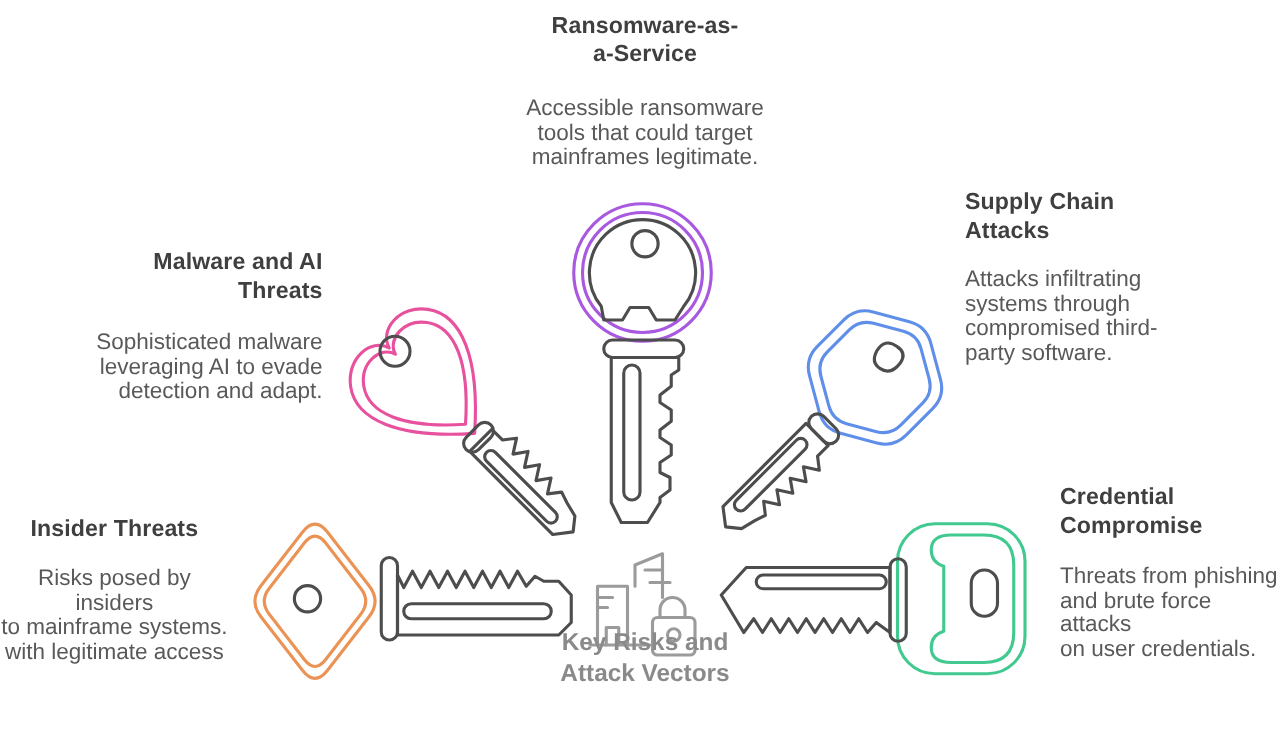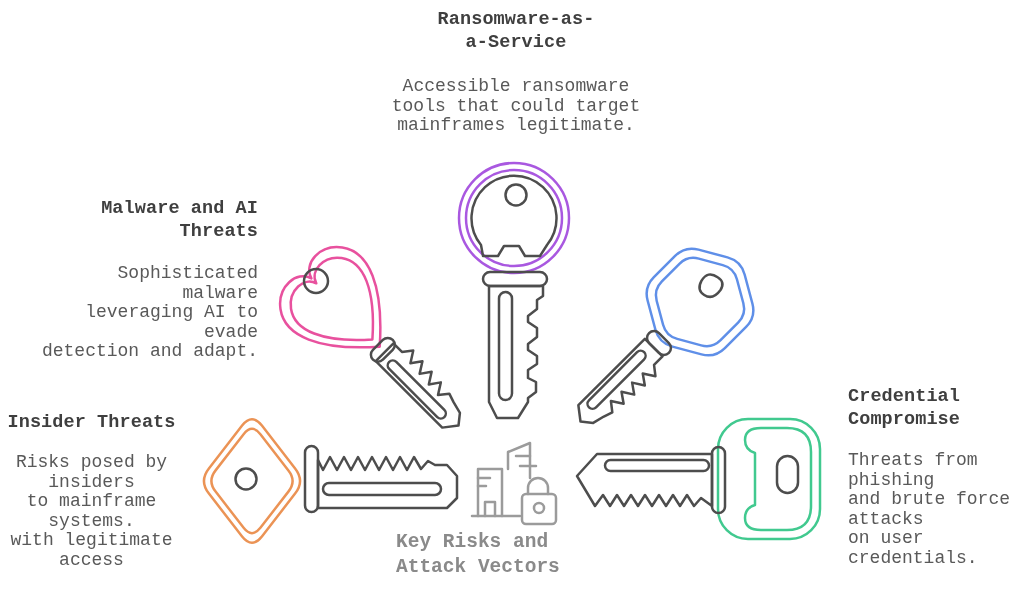--- a/index.html
+++ b/index.html
@@ -1,18 +1,18 @@
 <!DOCTYPE html>
 <html style="--ink: #4d4d4d; --icon-gray: #9b9b9b; --heading: #3f3f3f; --body: #595959; --caption: #8a8a8a;"><head>
 <meta charset="utf-8">
 <style>
   html,body{margin:0;padding:0;background:#fff;}
   #canvas{
     position:relative;width:1024px;height:591px;overflow:hidden;background:#fff;
-    font-family:Liberation Mono, monospace;
+    font-family:Liberation Sans, sans-serif;
   }
   .threat{position:absolute;}
   .t-title{font-size:18.5px;font-weight:bold;color:var(--heading);line-height:23px;letter-spacing:.1px;}
   .t-body{font-size:18px;color:var(--body);line-height:19.5px;}
   #th-ransomware{left:390px;top:8px;width:252px;text-align:center;}
   #th-ransomware .t-body{margin-top:23px;}
   #th-malware{left:38px;top:161px;width:220px;text-align:right;margin-top:36px;}
   #th-malware .t-body{margin-top:21px;}
   #th-supply{left:772px;top:149px;width:215px;text-align:left;}
   #th-supply .t-body{margin-top:19px;}
@@ -26,21 +26,21 @@
   #key-malware{left:262px;top:226px;width:240px;height:240px;}
   #key-supply{left:550px;top:228px;width:240px;height:240px;}
   #key-insider{left:195px;top:408px;width:270px;height:145px;}
   #key-credential{left:565px;top:408px;width:270px;height:145px;}
   #center-icon{left:460px;top:432px;width:110px;height:100px;}
   .lines{fill:none;stroke-width:2.5px;stroke-linejoin:round;stroke-linecap:round;}
   .accent{stroke:currentColor;}
   .ink{stroke:var(--ink);}
   .icon-ink{stroke:var(--icon-gray);}
   #center-caption{
-    position:absolute;left:396px;top:530px;width:240px;
+    position:absolute;left:396px;top:502px;width:240px;text-align:center;
     font-size:19.5px;font-weight:bold;line-height:25px;color:var(--caption);
   }
 </style>
 </head>
 <body>
 
 <div id="canvas">
 
   <div class="threat" id="th-ransomware">
     <div class="t-title">
@@ -60,20 +60,30 @@
       <div>Threats</div>
     </div>
     <div class="t-body">
       <div>Sophisticated malware</div>
       <div>leveraging AI to evade</div>
       <div>detection and adapt.</div>
     </div>
   </div>
 
   <div class="threat" id="th-supply">
+    <div class="t-title">
+      <div>Supply Chain</div>
+      <div>Attacks</div>
+    </div>
+    <div class="t-body">
+      <div>Attacks infiltrating</div>
+      <div>systems through</div>
+      <div>compromised third-</div>
+      <div>party software.</div>
+    </div>
   </div>
 
   <div class="threat" id="th-insider">
     <div class="t-title">
       <div>Insider Threats</div>
     </div>
     <div class="t-body">
       <div>Risks posed by insiders</div>
       <div>to mainframe systems.</div>
       <div>with legitimate access</div>

